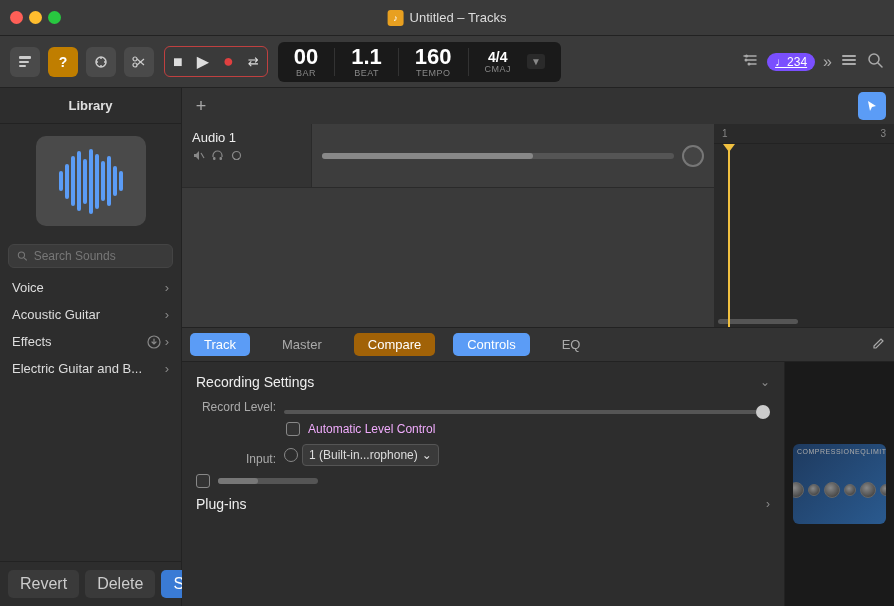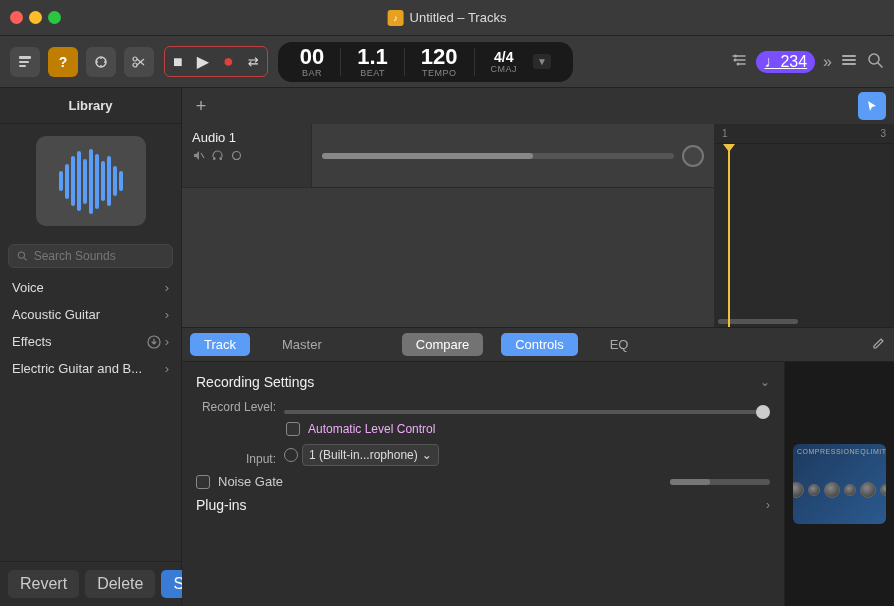--- a/index.html
+++ b/index.html
@@ -72,41 +72,41 @@
       display: flex; gap: 14px; align-items: center;
     }
     .transport-btn {
       background: none; border: none; cursor: pointer;
       color: #ddd; font-size: 16px; display: flex; align-items: center;
     }
     .transport-btn.record { color: #e04040; font-size: 18px; }
 
     .position-display {
       background: #1a1a1a;
-      border-radius: 14px;
-      padding: 4px 22px;
+      border-radius: 6px;
+      padding: 4px 16px;
       display: flex; gap: 16px; align-items: center;
       height: 40px;
     }
     .pos-group { display: flex; flex-direction: column; align-items: center; }
     .pos-value { font-size: 22px; font-weight: bold; color: #fff; line-height: 1; }
     .pos-label { font-size: 9px; color: #888; text-transform: uppercase; letter-spacing: 0.5px; }
     .pos-separator { width: 1px; height: 28px; background: #333; }
     .pos-chevron {
       background: #2a2a2a; border: none; color: #888; cursor: pointer;
       padding: 2px 4px; border-radius: 3px; font-size: 10px;
     }
 
     .toolbar-right { display: flex; gap: 8px; align-items: center; margin-left: auto; }
     .toolbar-icon { color: #aaa; font-size: 16px; cursor: pointer; }
     .account-badge {
       background: #7a4fff;
       border-radius: 12px;
       padding: 2px 8px;
-      font-size: 16px; color: white; font-weight: 500; text-decoration: underline;
+      font-size: 12px; color: white; font-weight: 500; text-decoration: underline;
     }
     .toolbar-dots { color: #aaa; font-size: 16px; cursor: pointer; }
 
     
     .main-layout {
       display: flex;
       height: calc(606px - 36px - 52px);
     }
 
     
@@ -278,23 +278,22 @@
       cursor: pointer;
       font-size: 13px;
       color: #aaa;
       border: none; background: none;
     }
     .inspector-tab.active {
       background: #5b9cf6;
       color: white;
     }
     .inspector-tab.compare-active {
-      background: #737373;
+      background: #a16207;
       color: white;
-      margin-left: 48px;
     }
     .inspector-edit-btn {
       margin-left: auto;
       background: none; border: none; color: #aaa; cursor: pointer; font-size: 14px;
     }
 
     .inspector-content {
       flex: 1;
       display: flex;
       overflow: hidden;
@@ -462,21 +461,21 @@
       <div class="pos-value">00</div>
       <div class="pos-label">BAR</div>
     </div>
     <div class="pos-separator"></div>
     <div class="pos-group">
       <div class="pos-value">1.1</div>
       <div class="pos-label">BEAT</div>
     </div>
     <div class="pos-separator"></div>
     <div class="pos-group">
-      <div class="pos-value">120</div>
+      <div class="pos-value">160</div>
       <div class="pos-label">TEMPO</div>
     </div>
     <div class="pos-separator"></div>
     <div class="pos-group" style="gap:0">
       <div class="pos-value" style="font-size:14px">4/4</div>
       <div class="pos-label">Cmaj</div>
     </div>
     <button class="pos-chevron">▼</button>
   </div>
 
@@ -702,21 +701,20 @@
               <div class="input-dropdown">
                 <span>1 (Built-in...rophone)</span>
                 <span>⌄</span>
               </div>
             </div>
           </div>
 
 
           <div class="noise-gate-row">
             <div class="noise-gate-checkbox"></div>
-            <span class="noise-gate-label">Noise Gate</span>
             <div class="noise-gate-slider">
               <div style="width:40%;height:100%;background:#777;border-radius:3px"></div>
             </div>
           </div>
 
           <div class="plugins-section">
             <span class="plugins-title">Plug-ins</span>
             <span class="plugins-chevron">›</span>
           </div>
 

